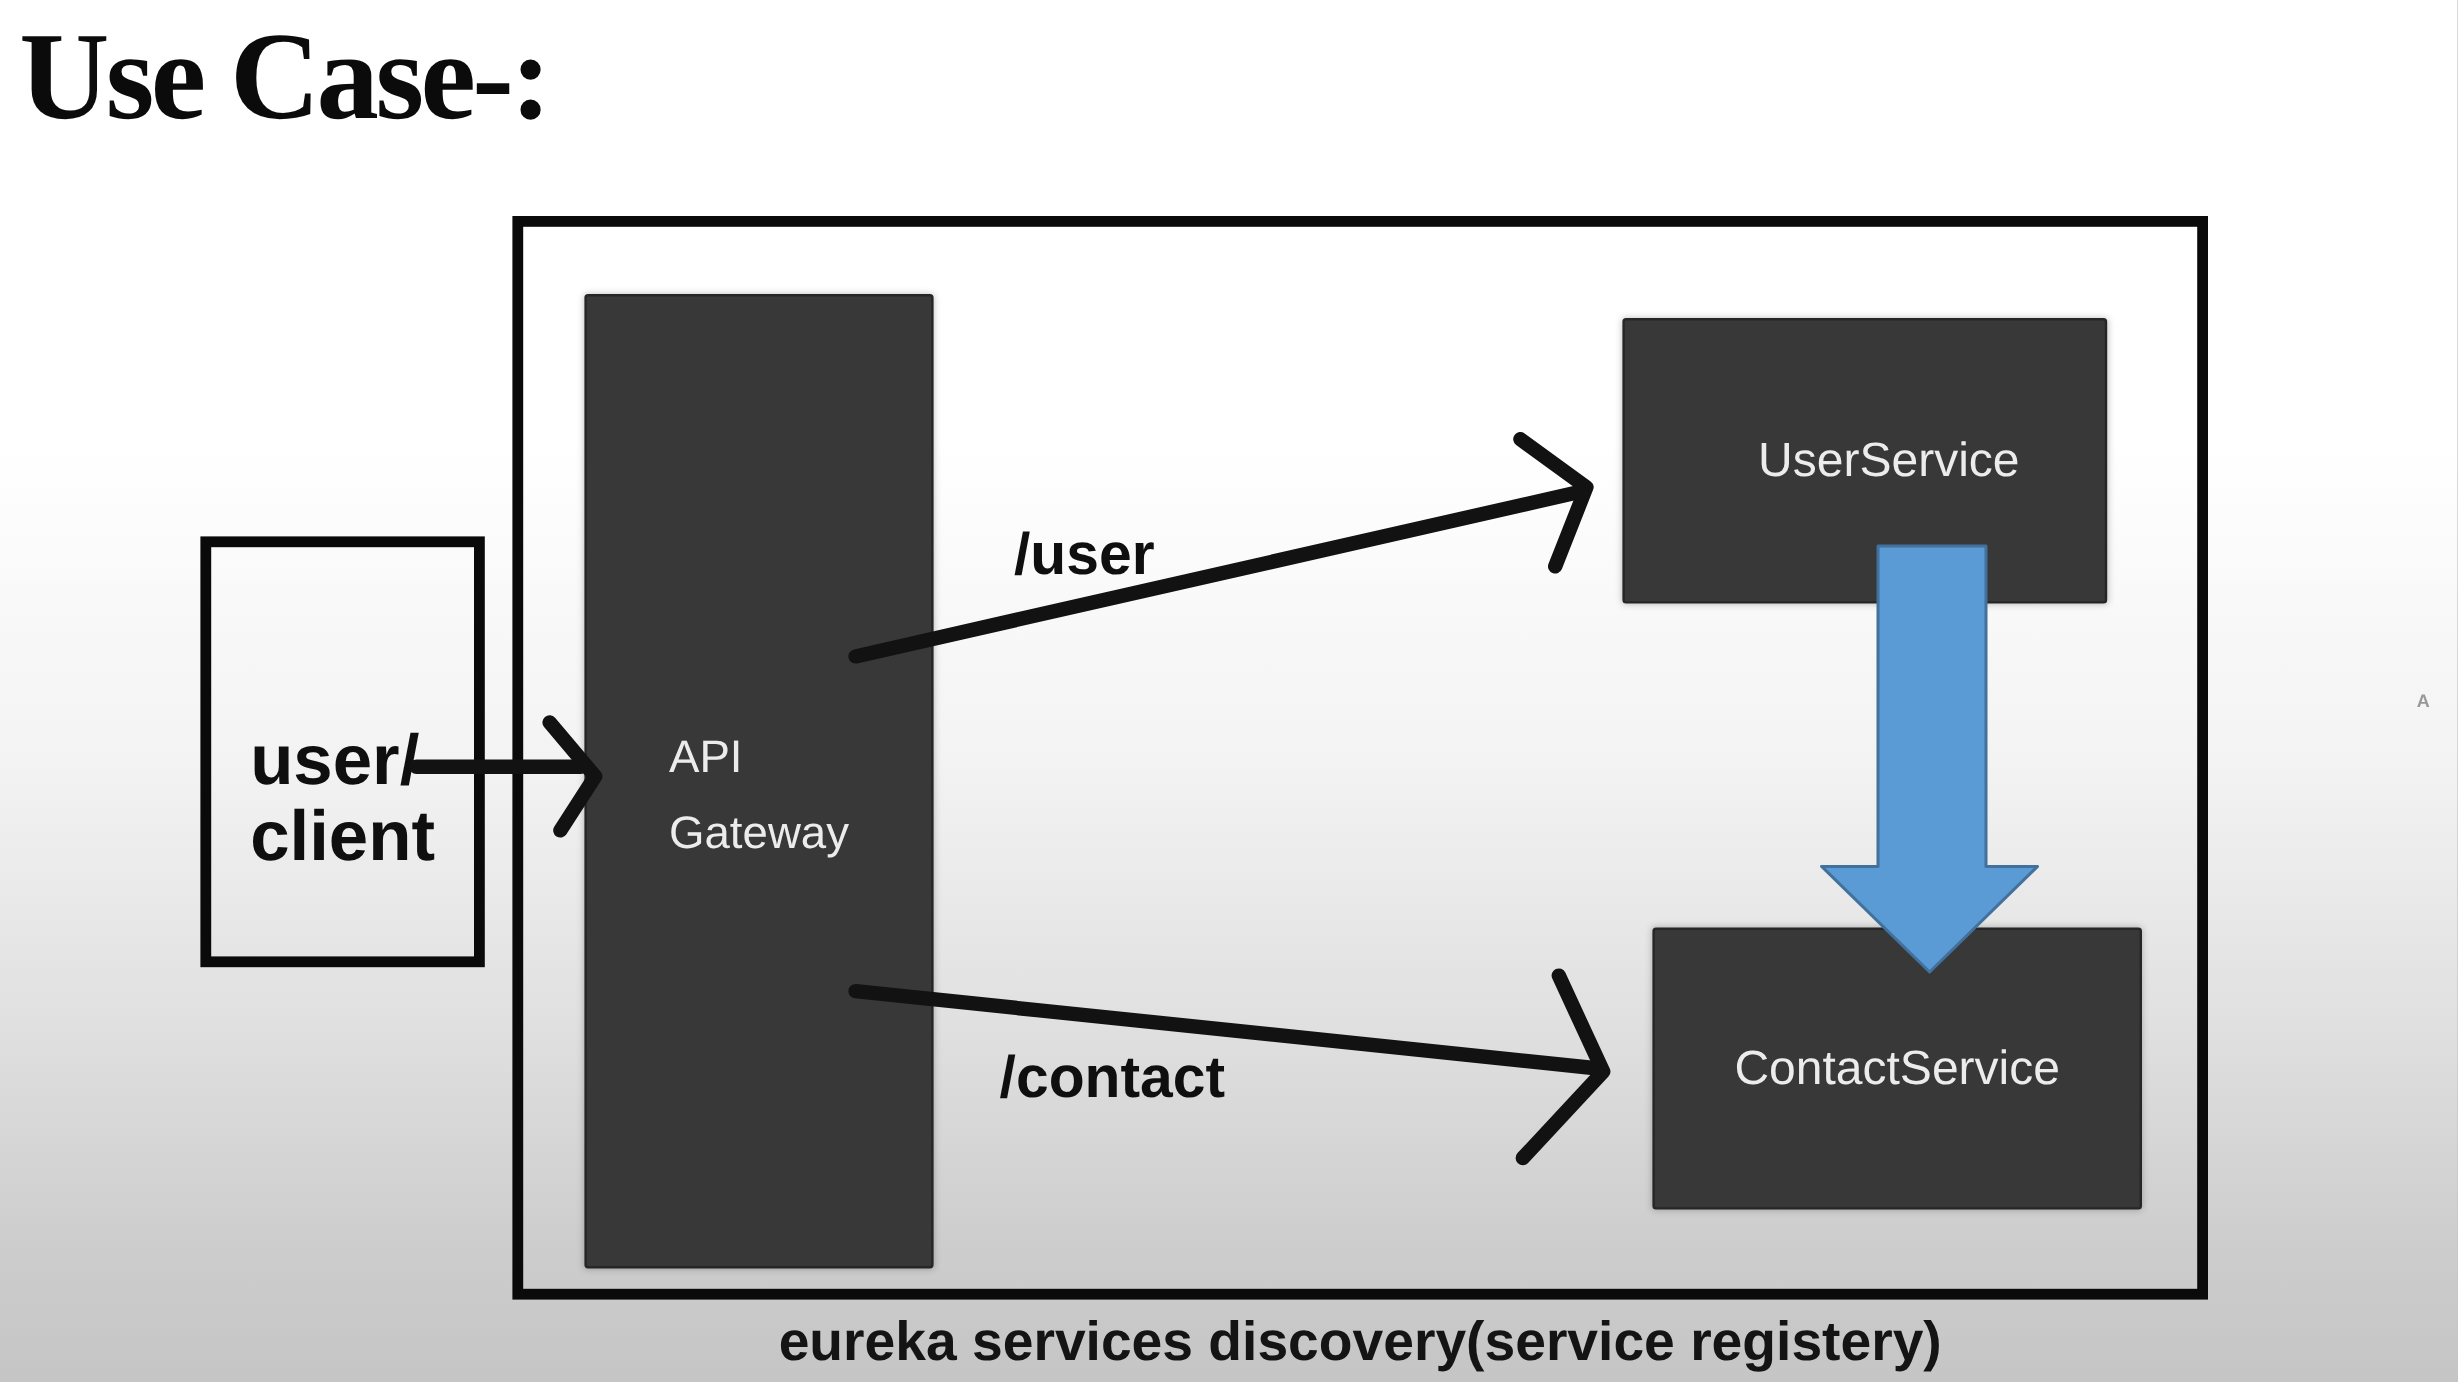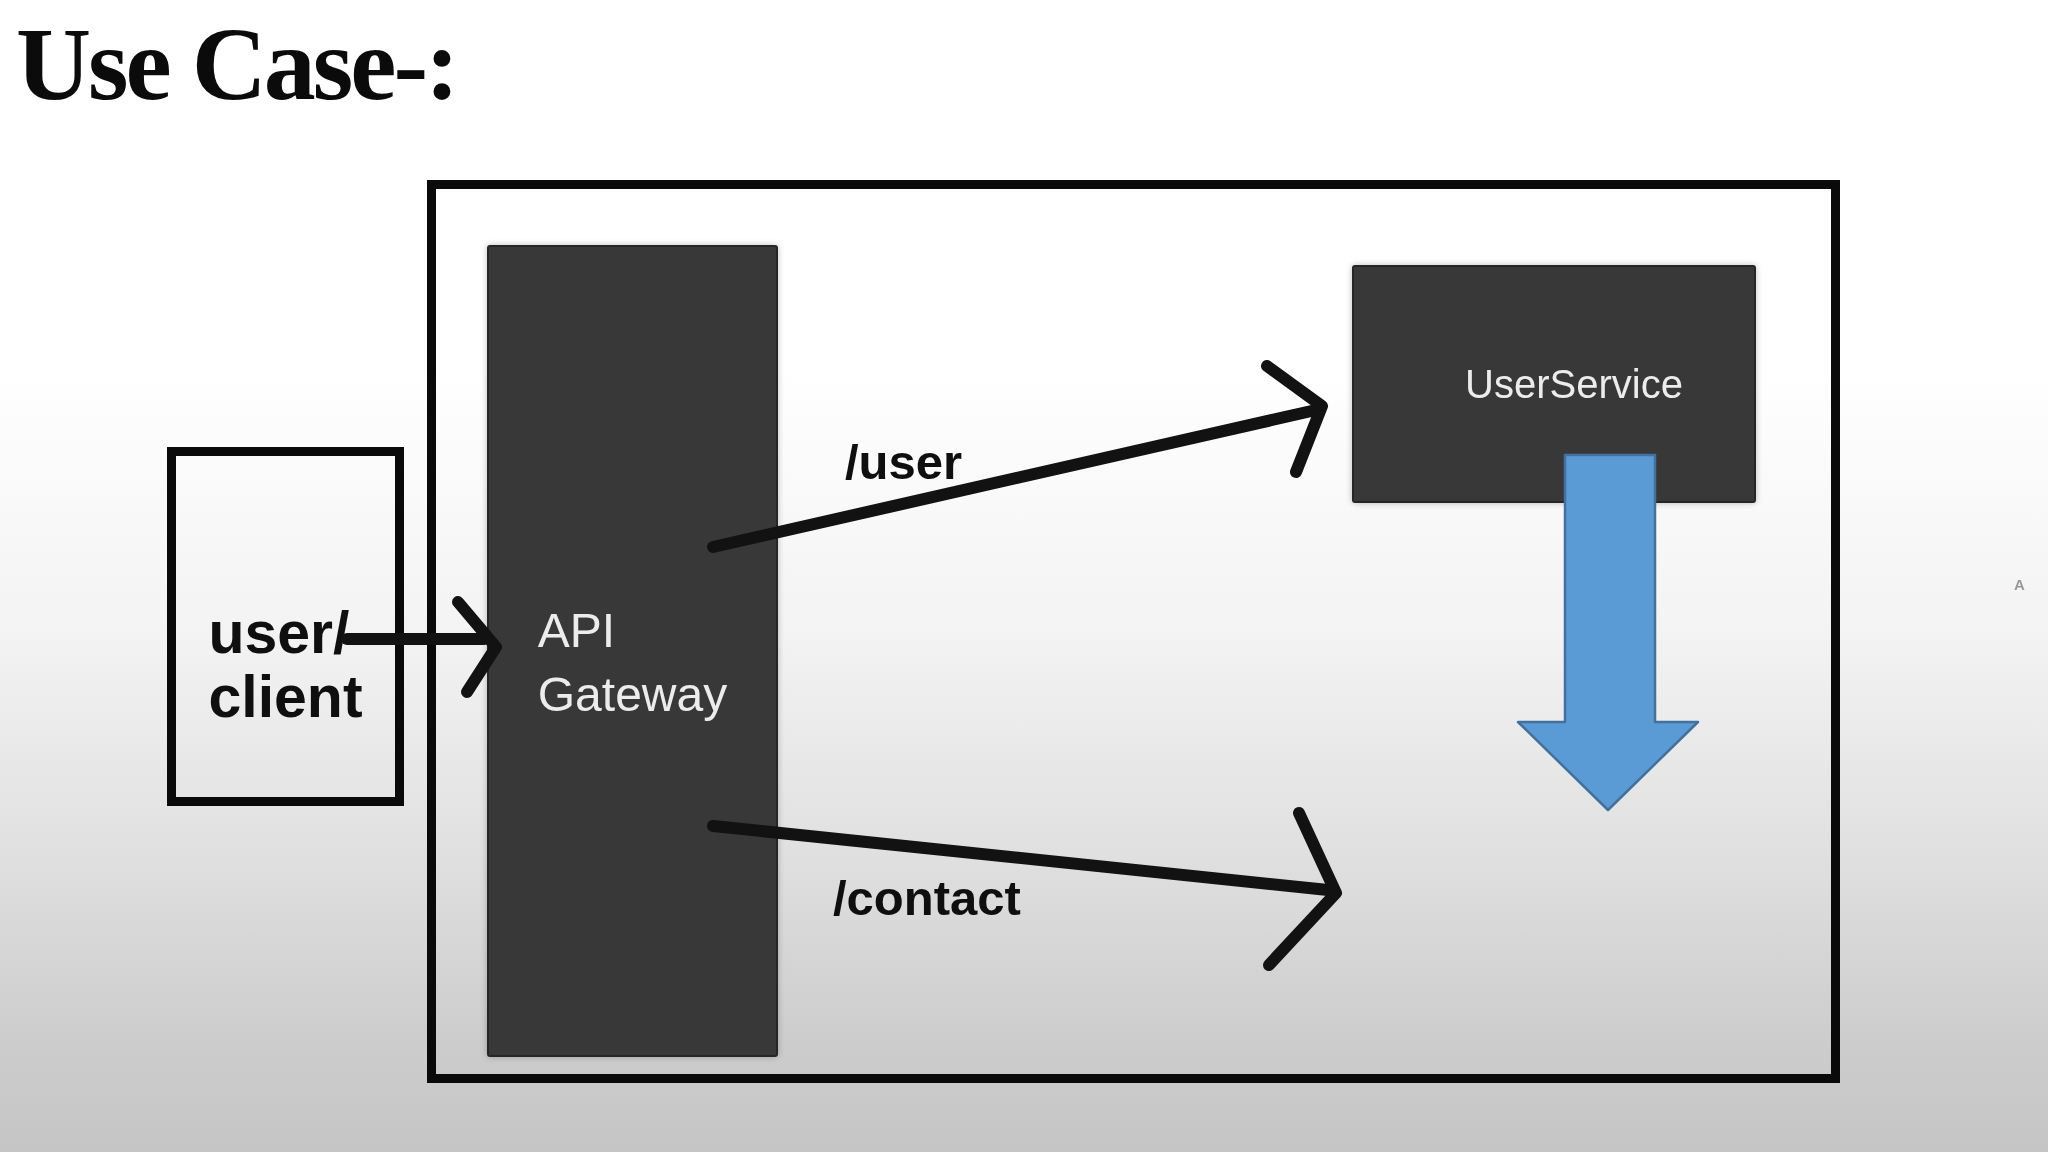--- a/index.html
+++ b/index.html
@@ -24,21 +24,21 @@
     border:9px solid #0a0a0a;box-sizing:border-box;
     display:flex;flex-direction:column;justify-content:center;align-items:center;
     color:#0f0f0f;font-size:59px;font-weight:bold;line-height:64px;
   }
   .client-box .lbl{transform:translateY(38px);}
   .dark-node{
     position:absolute;background:#383838;border:2px solid #262626;border-radius:3px;
     box-sizing:border-box;display:flex;flex-direction:column;justify-content:center;align-items:center;
     color:#ececec;box-shadow:0 0 6px rgba(0,0,0,.25);
   }
-  .gateway-box{left:487px;top:245px;width:291px;height:812px;font-size:48px;line-height:64px;}
+  .gateway-box{left:487px;top:245px;width:291px;height:812px;font-size:38px;line-height:64px;}
   .gateway-box .lbl{transform:translateY(12px);}
   .user-service-box{left:1352px;top:265px;width:404px;height:238px;font-size:40px;padding-left:40px;}
   .contact-service-box{left:1377px;top:773px;width:408px;height:235px;font-size:40px;}
   .route-label{
     position:absolute;font-size:49px;font-weight:bold;color:#0f0f0f;line-height:1;
   }
   .route-label.user{left:845px;top:438px;}
   .route-label.contact{left:833px;top:874px;}
   .registry-caption{
     position:absolute;left:427px;top:1092px;width:1413px;
@@ -70,20 +70,23 @@
     <span class="lbl">
       <span>API</span><br>
       <span>Gateway</span>
     </span>
   </div>
 
   <div class="dark-node user-service-box">
     <span>UserService</span>
   </div>
 
+  <div class="dark-node contact-service-box">
+    <span>ContactService</span>
+  </div>
 
   <svg class="overlay" width="2048" height="1152" viewBox="0 0 2048 1152">
 
     <g stroke="#121212" stroke-width="12" stroke-linecap="round" fill="none">
       <path d="M347,639 L484,639"></path>
       <polyline points="458,602 496,647 467,692" stroke-linejoin="round"></polyline>
     </g>
 
     <g stroke="#121212" stroke-width="12" stroke-linecap="round" fill="none">
       <path d="M713,547 L1316,410"></path>
@@ -94,16 +97,17 @@
       <path d="M713,826 L1328,890"></path>
       <polyline points="1299,813 1336,893 1269,965" stroke-linejoin="round"></polyline>
     </g>
 
     <polygon points="1565,455 1655,455 1655,722 1698,722 1608,810 1518,722 1565,722" fill="#5b9bd5" stroke="#41719c" stroke-width="2.5" stroke-linejoin="round"></polygon>
   </svg>
 
   <div class="route-label user">/user</div>
   <div class="route-label contact">/contact</div>
 
+  <div class="registry-caption">eureka services discovery(service registery)</div>
 
   <div class="stray-mark">A</div>
 
 </div>
 
 </body></html>

